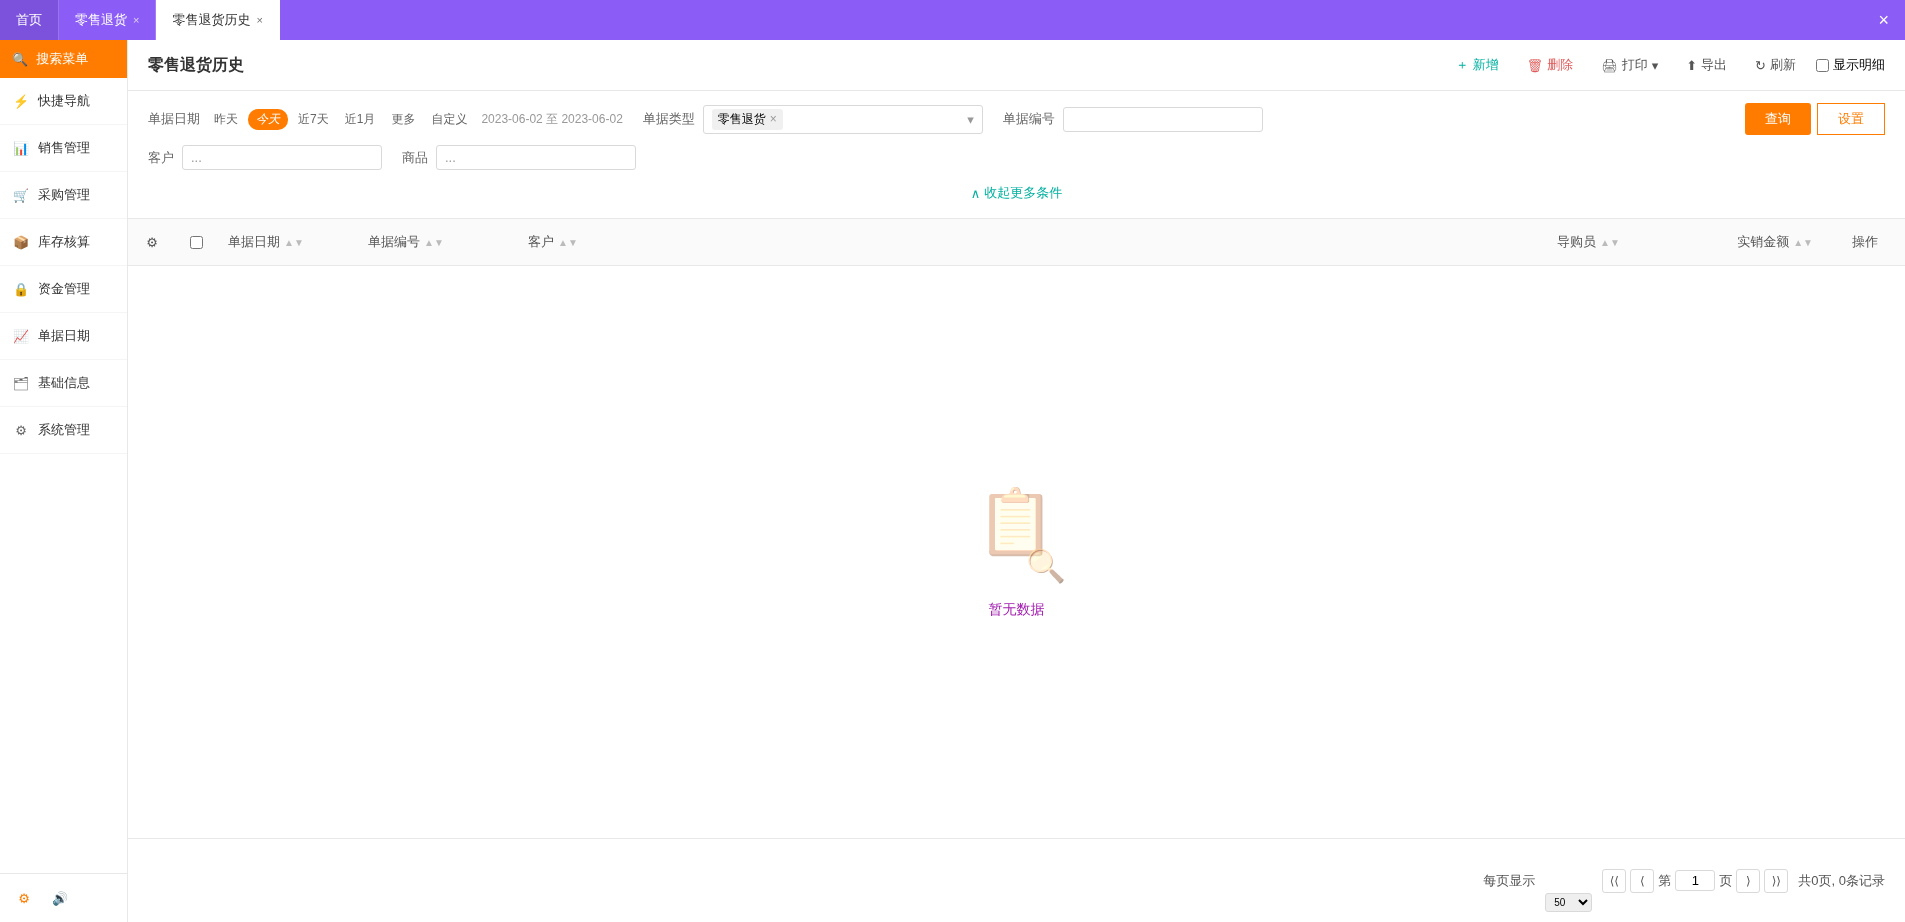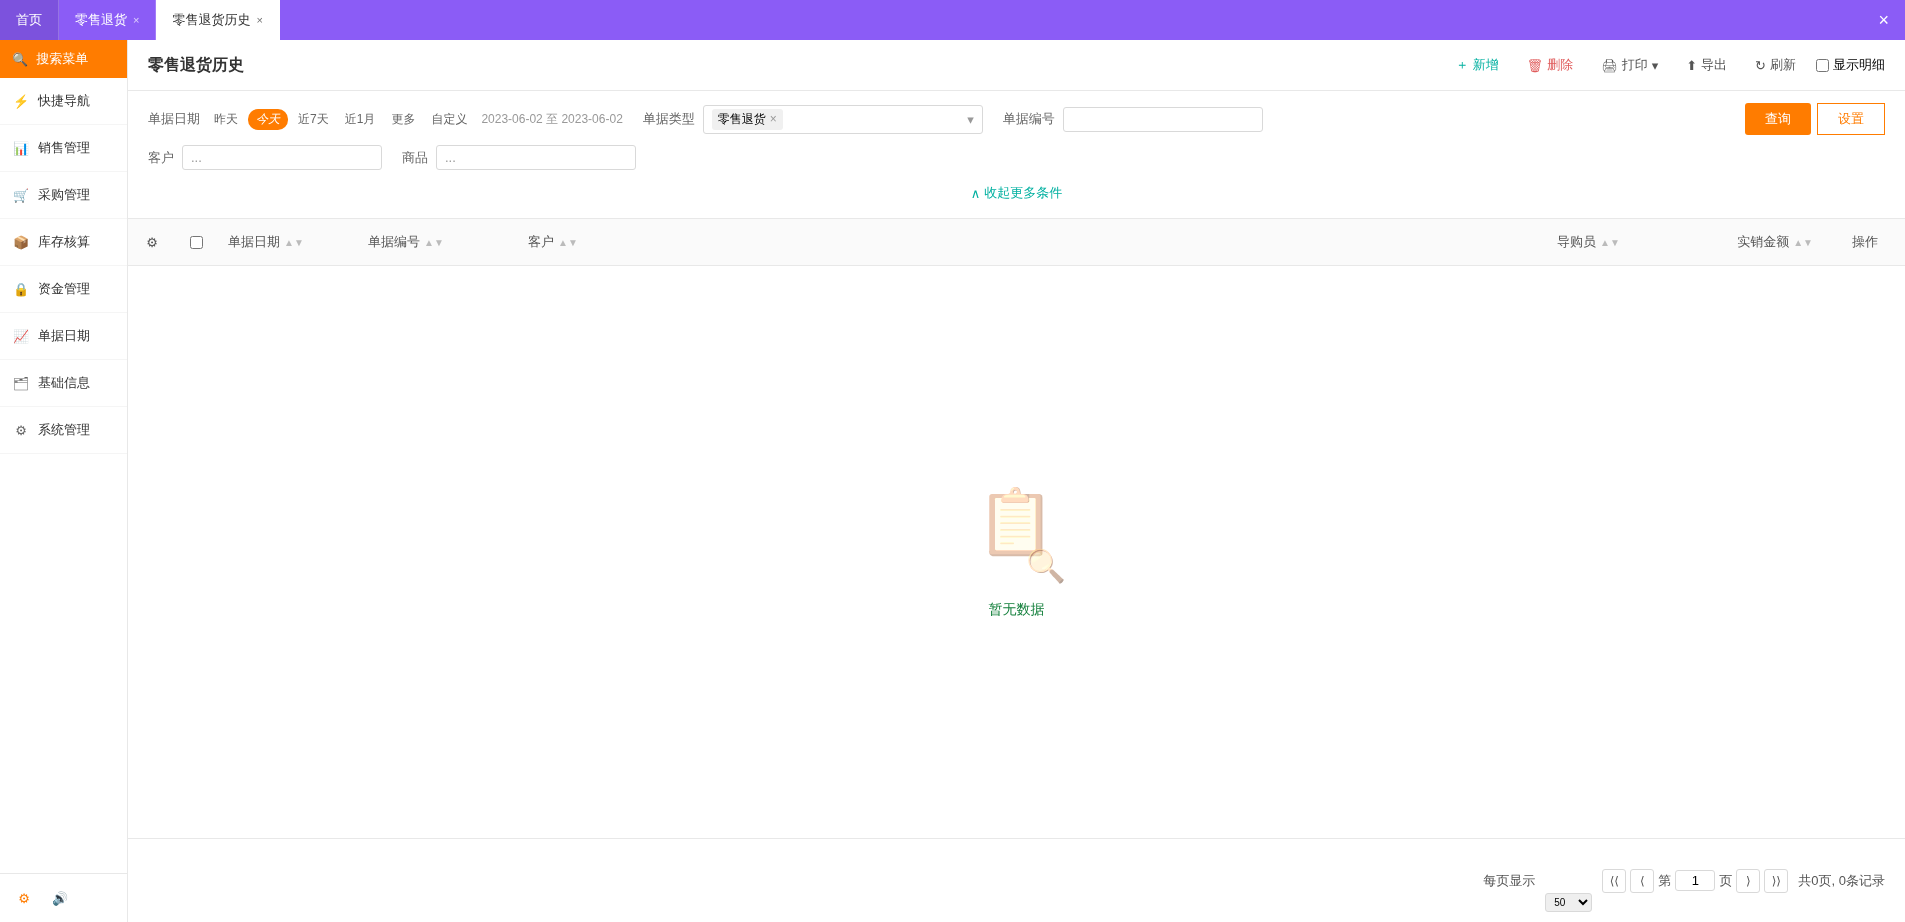--- a/index.html
+++ b/index.html
@@ -73,21 +73,21 @@
     .th-check { width: 40px; display: flex; align-items: center; justify-content: center; }
     .th-date { width: 140px; }
     .th-no { width: 160px; }
     .th-customer { flex: 1; }
     .th-guide { width: 160px; }
     .th-amount { width: 120px; text-align: right; justify-content: flex-end; }
     .th-action { width: 80px; text-align: center; justify-content: center; }
 
     
     .empty-state { flex: 1; display: flex; flex-direction: column; align-items: center; justify-content: center; gap: 16px; }
-    .empty-text { color: #15803d; font-size: 14px; }
+    .empty-text { color: #a21caf; font-size: 14px; }
 
     
     .pagination { background: #fff; padding: 10px 20px; display: flex; align-items: center; justify-content: flex-end; gap: 10px; border-top: 1px solid #e8e8e8; flex-shrink: 0; font-size: 13px; color: #555; }
     .pagination select { border: 1px solid #d9d9d9; border-radius: 3px; padding: 2px 4px; font-size: 10px; margin-top: 44px; }
     .page-nav { display: flex; align-items: center; gap: 4px; }
     .page-nav-btn { width: 24px; height: 24px; display: flex; align-items: center; justify-content: center; cursor: pointer; color: #555; border: 1px solid #d9d9d9; border-radius: 3px; font-size: 12px; background: #fff; }
     .page-input { border: 1px solid #d9d9d9; border-radius: 3px; width: 40px; text-align: center; padding: 2px; font-size: 13px; }
 
     
     .empty-img { width: 100px; height: 100px; position: relative; }

